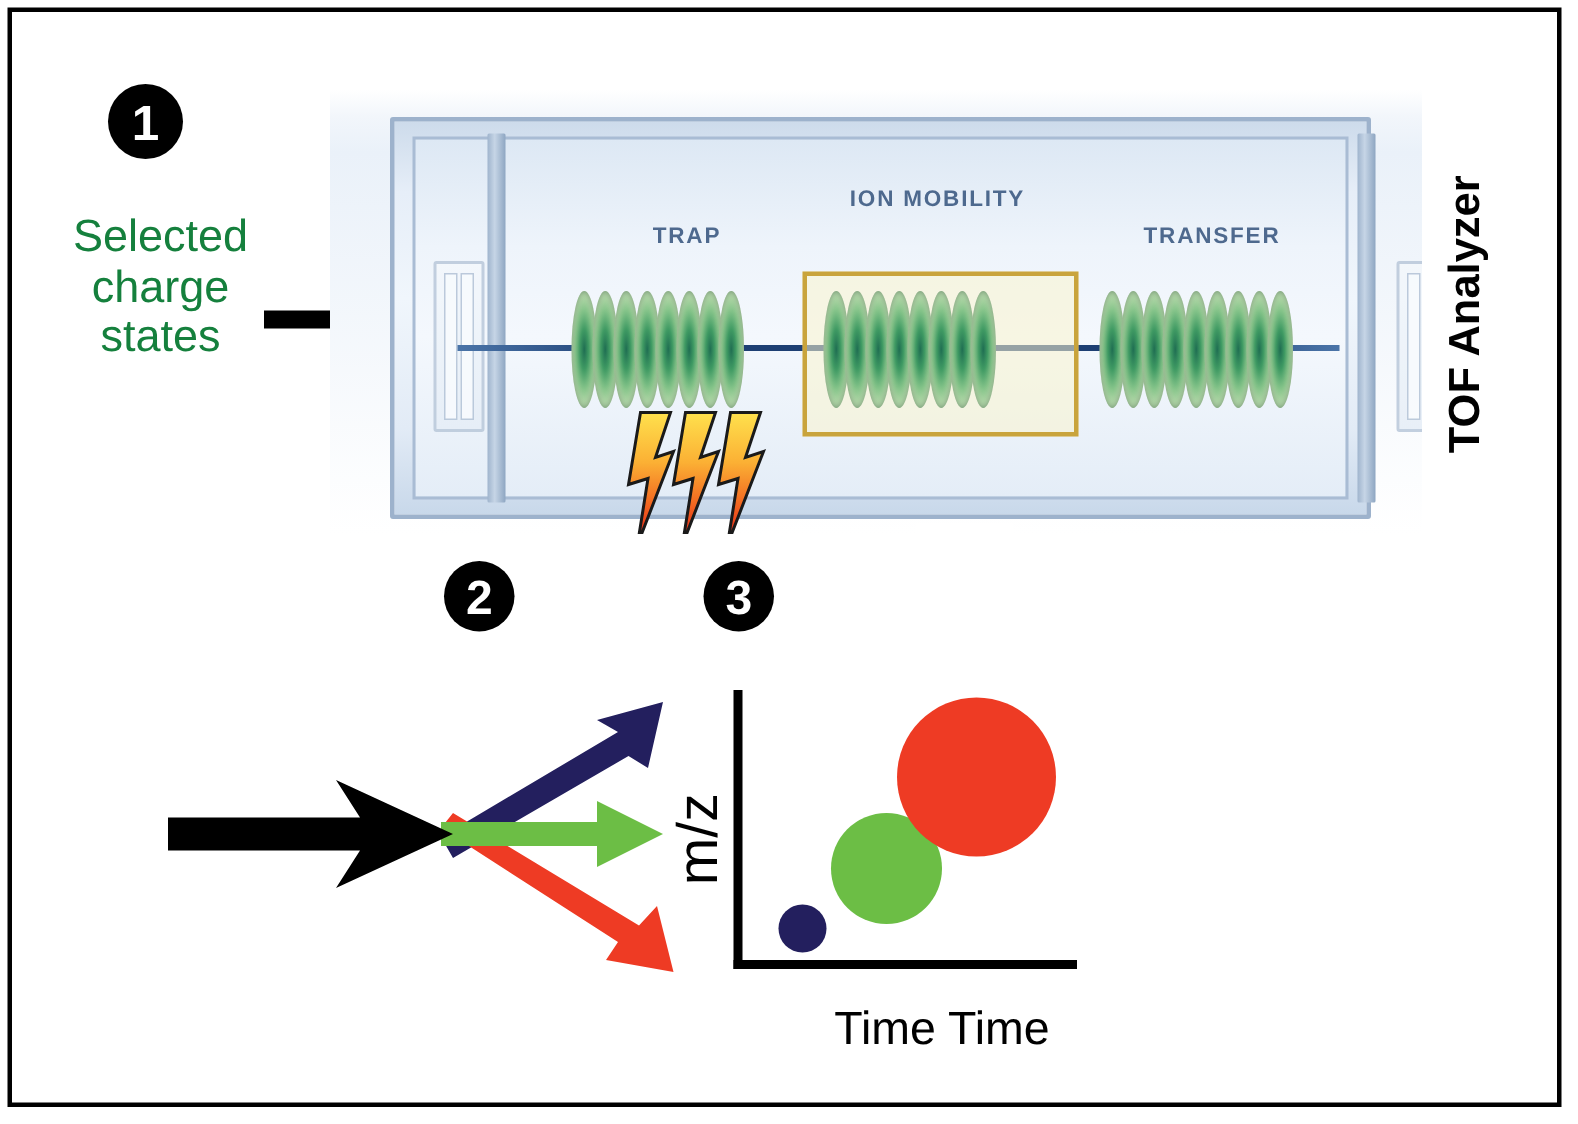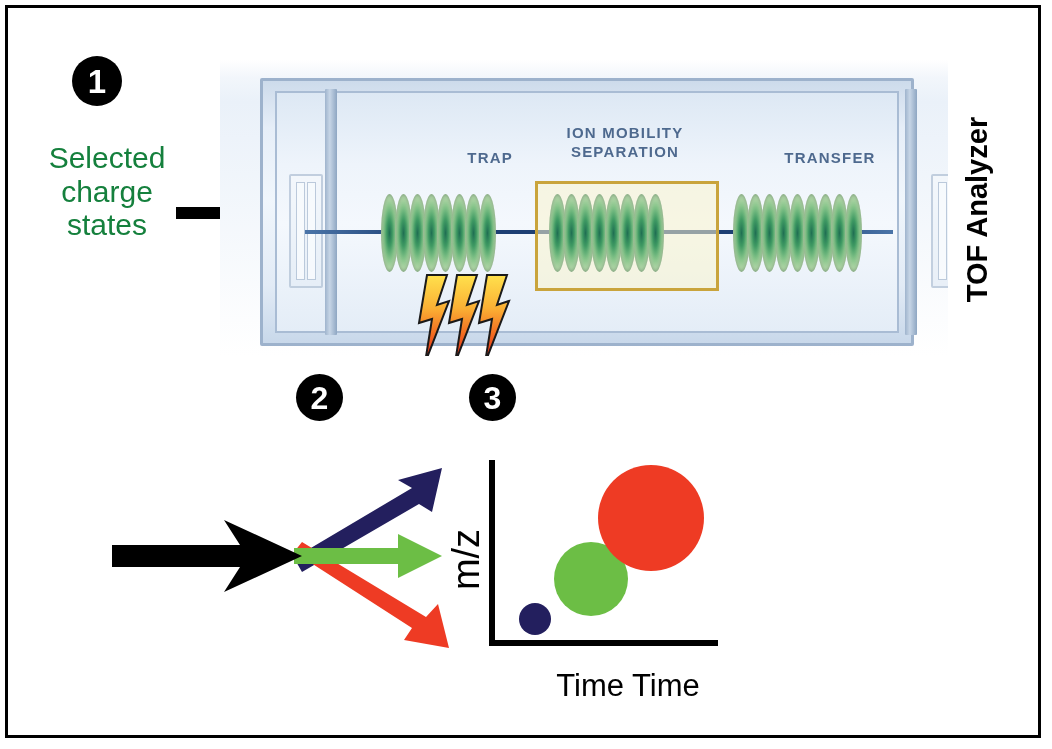--- a/index.html
+++ b/index.html
@@ -87,23 +87,23 @@
   #stack-ims{left:286px;}
   #stack-transfer{left:470px;}
   #ims-box{
     position:absolute;left:272px;top:100px;width:178px;height:104px;
     border:3px solid #c9a43c;background:rgba(250,244,206,.55);
   }
   .sect-label{
     position:absolute;color:#33527c;font-weight:bold;font-size:15px;
     letter-spacing:1.2px;text-align:center;opacity:.85;
   }
-  #label-trap{left:140px;top:68px;width:110px;text-align:right;}
+  #label-trap{left:140px;top:68px;width:110px;}
   #label-ims{left:272px;top:43px;width:180px;line-height:1.25;}
-  #label-transfer{left:492px;top:68px;width:150px;}
+  #label-transfer{left:470px;top:68px;width:150px;}
 
   
   #bolts{position:absolute;left:150px;top:190px;width:120px;height:100px;}
 
   
   #tof-label{
     position:absolute;left:948px;top:56px;width:44px;height:290px;
     display:flex;align-items:center;justify-content:center;
   }
   #tof-label span{
@@ -163,21 +163,20 @@
         <span class="ring"></span>
         <span class="ring"></span>
         <span class="ring"></span>
         <span class="ring"></span>
         <span class="ring"></span>
         <span class="ring"></span>
       </div>
 
       <div class="sect-label" id="label-ims">
         <div>ION MOBILITY</div>
-        <div>SEPARATION</div>
       </div>
       <div id="ims-box"></div>
       <div class="stack" id="stack-ims">
         <span class="ring"></span>
         <span class="ring"></span>
         <span class="ring"></span>
         <span class="ring"></span>
         <span class="ring"></span>
         <span class="ring"></span>
         <span class="ring"></span>

